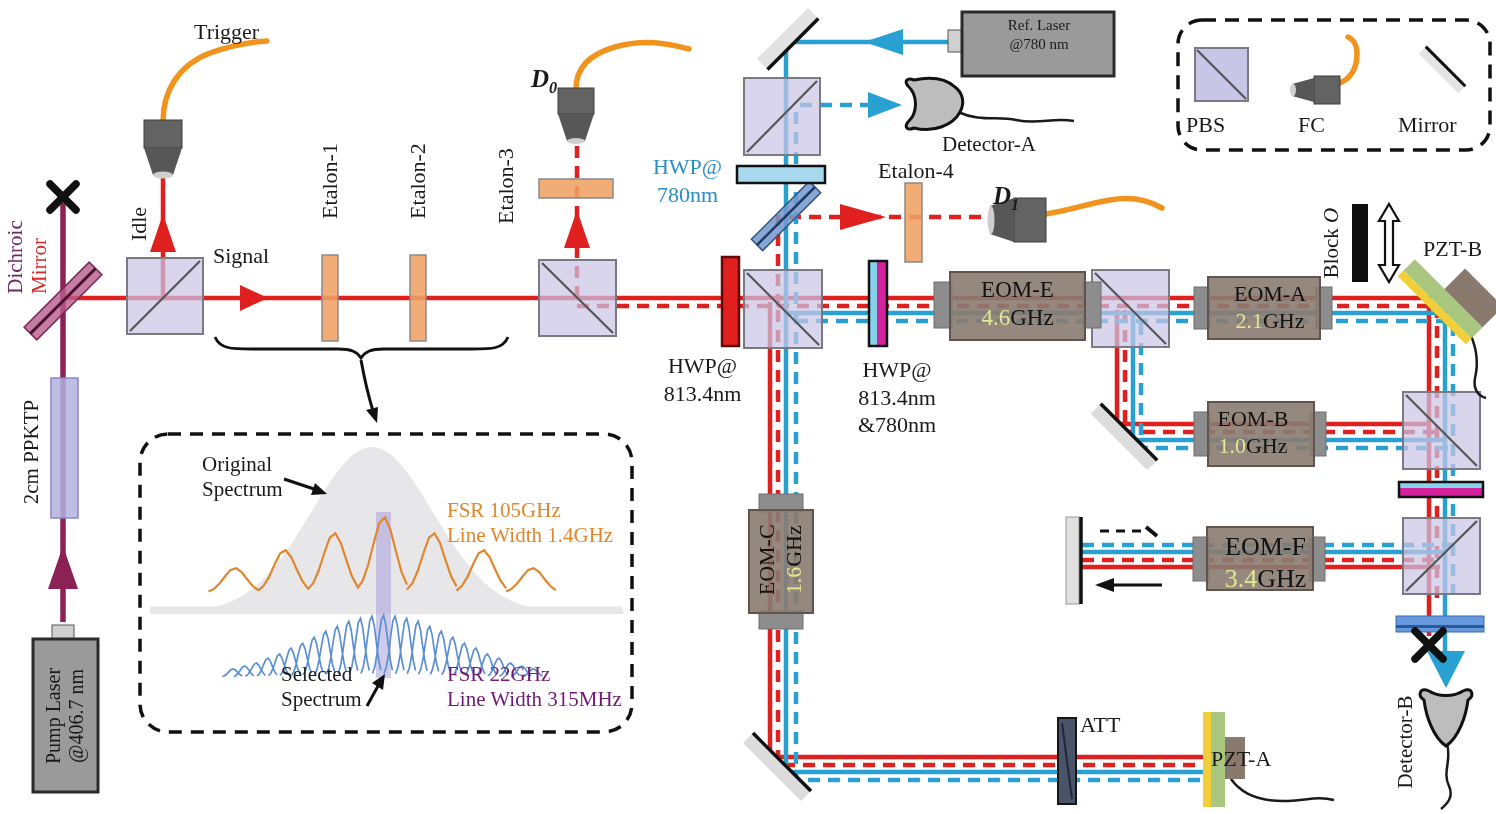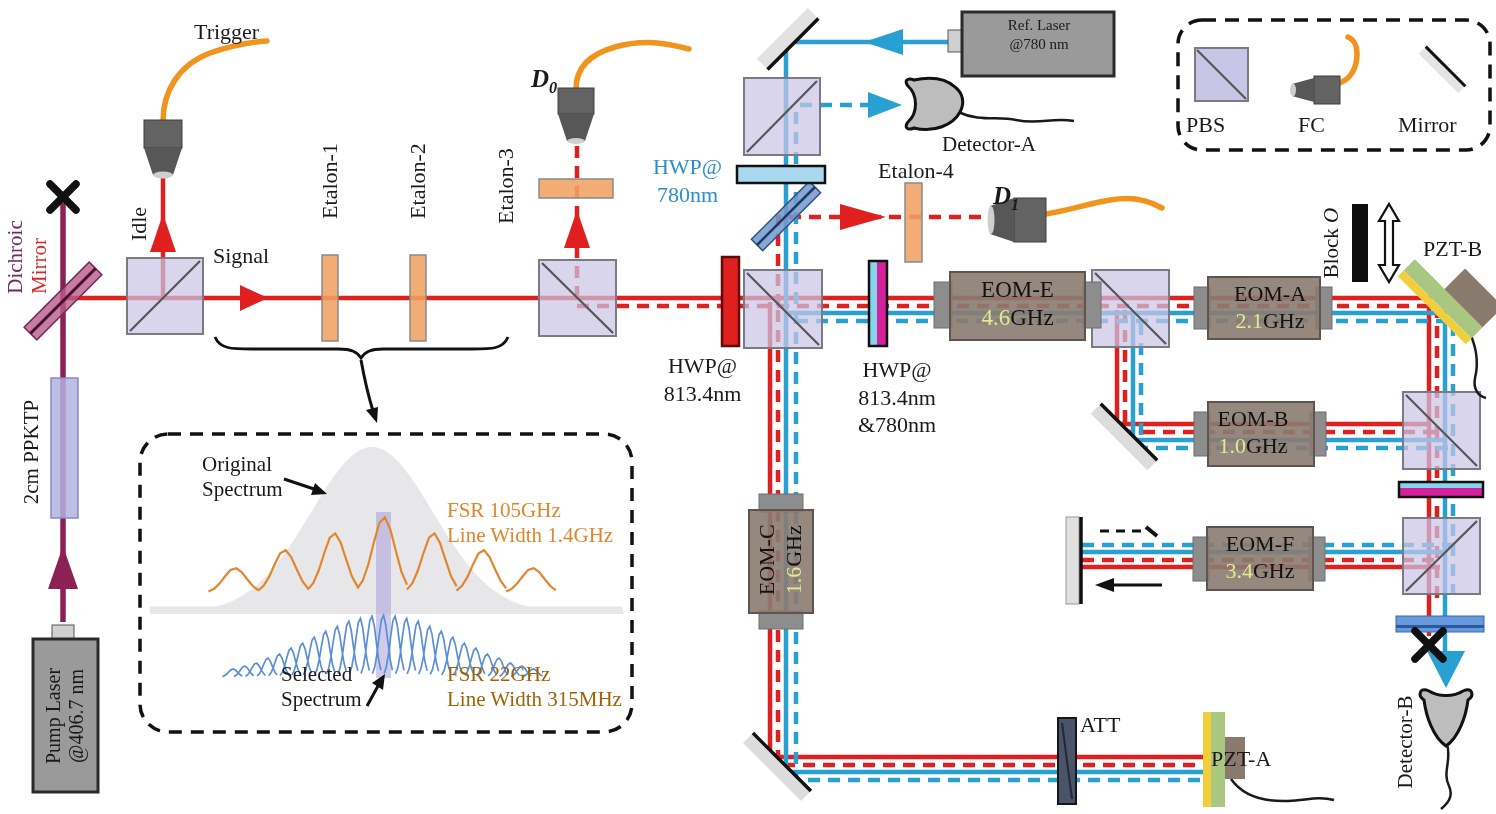--- a/index.html
+++ b/index.html
@@ -4,21 +4,21 @@
 <style>
   html,body{margin:0;padding:0;background:#fff;}
   #stage{position:relative;width:1496px;height:814px;background:#ffffff;overflow:hidden;
          font-family:"Liberation Serif","DejaVu Serif",serif;color:#1a1a1a;}
   #overlay{position:absolute;left:0;top:0;}
   .hlabel{position:absolute;white-space:nowrap;font-size:22px;line-height:1.15;}
   .vlabel{position:absolute;white-space:nowrap;font-size:22px;transform:translate(-50%,-50%) rotate(-90deg);text-align:center;}
   .center{text-align:center;}
   .blue-t{color:#2a8fc7;}
   .orange-t{color:#e0862c;}
-  .lblue-t{color:#a16207;}
+  .lblue-t{color:#701a75;}
   .dpurple-t{color:#6b2a5e;}
   .red-t{color:#d42a2a;}
   .det-lbl{font-size:21px;}
   .eom-label{position:absolute;text-align:center;font-size:23px;line-height:1.22;color:#111;}
   .eom-label .freq{color:#e3e98d;}
   .sub{font-size:0.65em;}
   .ditalic{font-style:italic;font-weight:bold;font-size:25px;}
   .inset-lbl{position:absolute;font-size:21px;line-height:1.2;}
   .legend-lbl{position:absolute;font-size:22px;}
   .multiline{line-height:1.25;}
@@ -365,21 +365,21 @@
   <div><span class="freq">4.6</span><span>GHz</span></div>
 </div>
 <div class="eom-label" style="left:1208px;top:281px;width:124px;font-size:22px;">
   <div>EOM-A</div>
   <div><span class="freq">2.1</span><span>GHz</span></div>
 </div>
 <div class="eom-label" style="left:1208px;top:406px;width:90px;font-size:22px;">
   <div>EOM-B</div>
   <div><span class="freq">1.0</span><span>GHz</span></div>
 </div>
-<div class="eom-label" style="left:1207px;top:531px;width:106px;font-size:22px;">
+<div class="eom-label" style="left:1207px;top:531px;width:117px;font-size:26px;">
   <div>EOM-F</div>
   <div><span class="freq">3.4</span><span>GHz</span></div>
 </div>
 <div class="eom-label" style="left:721px;top:533px;width:120px;font-size:22px;transform:rotate(-90deg);transform-origin:center;">
   <div>EOM-C</div>
   <div><span class="freq">1.6</span><span>GHz</span></div>
 </div>
 
 <div class="legend-lbl" style="left:1186px;top:112px;width:74px;">PBS</div>
 <div class="legend-lbl" style="left:1298px;top:112px;width:60px;">FC</div>

